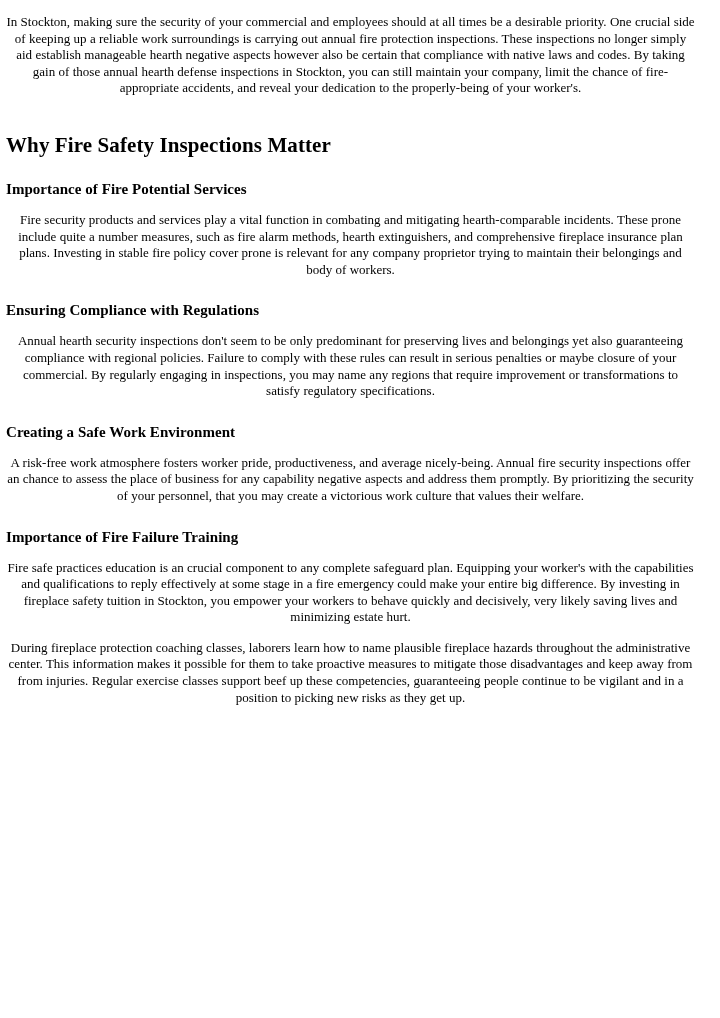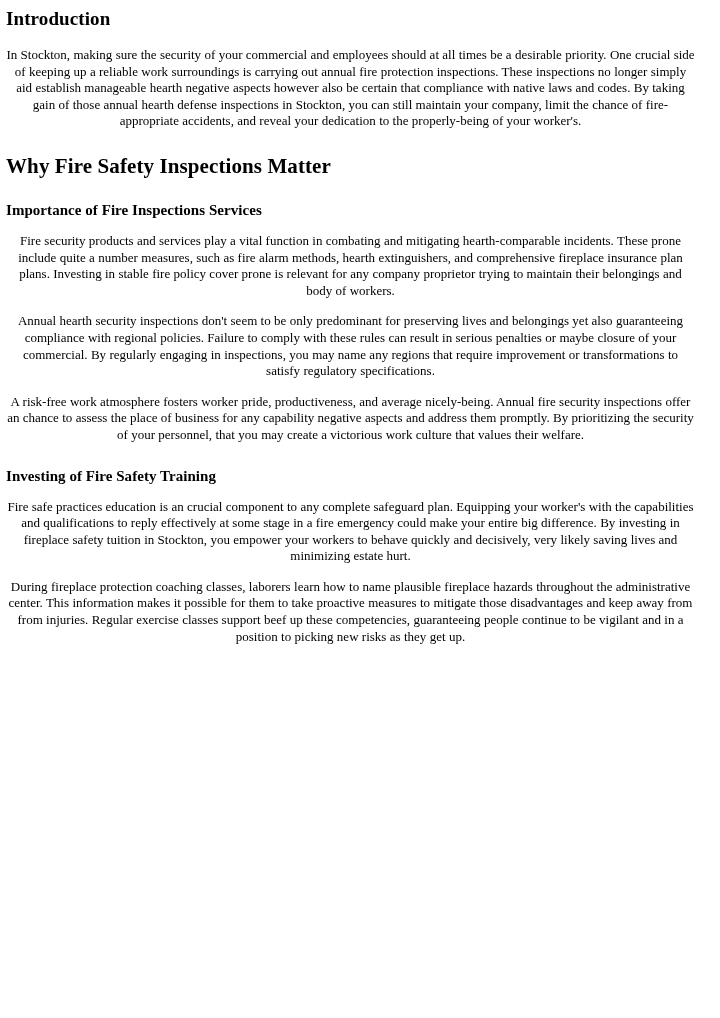--- a/index.html
+++ b/index.html
@@ -30,21 +30,21 @@
     line-height: 22px;
     font-weight: bold;
     margin: 8px 0 0 0;
     letter-spacing: 0.1px;
   }
 
   h2.doc-h2 {
     font-size: 21px;
     line-height: 24px;
     font-weight: bold;
-    margin: 24px 0 0 0;
+    margin: 36px 0 0 0;
     letter-spacing: 0.1px;
   }
 
   h3.doc-h3 {
     font-size: 15px;
     line-height: 18px;
     font-weight: bold;
     margin: 23px 0 0 0;
     letter-spacing: 0.05px;
   }
@@ -62,36 +62,37 @@
   h1.doc-h1 + p.doc-p { margin-top: 17px; }
 
   .section { margin: 0; padding: 0; }
 </style>
 </head>
 <body>
 
 <div class="page">
 
   <section class="section">
-    <h1 class="doc-h1">Introduction</h1>
     <p class="doc-p">In Stockton, making sure the security of your commercial and employees should at all times be a desirable priority. One crucial side of keeping up a reliable work surroundings is carrying out annual fire protection inspections. These inspections no longer simply aid establish manageable hearth negative aspects however also be certain that compliance with native laws and codes. By taking gain of those annual hearth defense inspections in Stockton, you can still maintain your company, limit the chance of fire-appropriate accidents, and reveal your dedication to the properly-being of your worker's.</p>
   </section>
 
   <section class="section">
     <h2 class="doc-h2">Why Fire Safety Inspections Matter</h2>
 
-    <h3 class="doc-h3">Importance of Fire Inspections Services</h3>
+    <h3 class="doc-h3">Importance of Fire Potential Services</h3>
     <p class="doc-p">Fire security products and services play a vital function in combating and mitigating hearth-comparable incidents. These prone include quite a number measures, such as fire alarm methods, hearth extinguishers, and comprehensive fireplace insurance plan plans. Investing in stable fire policy cover prone is relevant for any company proprietor trying to maintain their belongings and body of workers.</p>
 
+    <h3 class="doc-h3">Ensuring Compliance with Regulations</h3>
     <p class="doc-p">Annual hearth security inspections don't seem to be only predominant for preserving lives and belongings yet also guaranteeing compliance with regional policies. Failure to comply with these rules can result in serious penalties or maybe closure of your commercial. By regularly engaging in inspections, you may name any regions that require improvement or transformations to satisfy regulatory specifications.</p>
 
+    <h3 class="doc-h3">Creating a Safe Work Environment</h3>
     <p class="doc-p">A risk-free work atmosphere fosters worker pride, productiveness, and average nicely-being. Annual fire security inspections offer an chance to assess the place of business for any capability negative aspects and address them promptly. By prioritizing the security of your personnel, that you may create a victorious work culture that values their welfare.</p>
   </section>
 
   <section class="section">
 
-    <h3 class="doc-h3">Investing of Fire Safety Training</h3>
+    <h3 class="doc-h3">Importance of Fire Failure Training</h3>
     <p class="doc-p">Fire safe practices education is an crucial component to any complete safeguard plan. Equipping your worker's with the capabilities and qualifications to reply effectively at some stage in a fire emergency could make your entire big difference. By investing in fireplace safety tuition in Stockton, you empower your workers to behave quickly and decisively, very likely saving lives and minimizing estate hurt.</p>
 
     <p class="doc-p">During fireplace protection coaching classes, laborers learn how to name plausible fireplace hazards throughout the administrative center. This information makes it possible for them to take proactive measures to mitigate those disadvantages and keep away from from injuries. Regular exercise classes support beef up these competencies, guaranteeing people continue to be vigilant and in a position to picking new risks as they get up.</p>
   </section>
 
 </div>
 
 </body></html>

